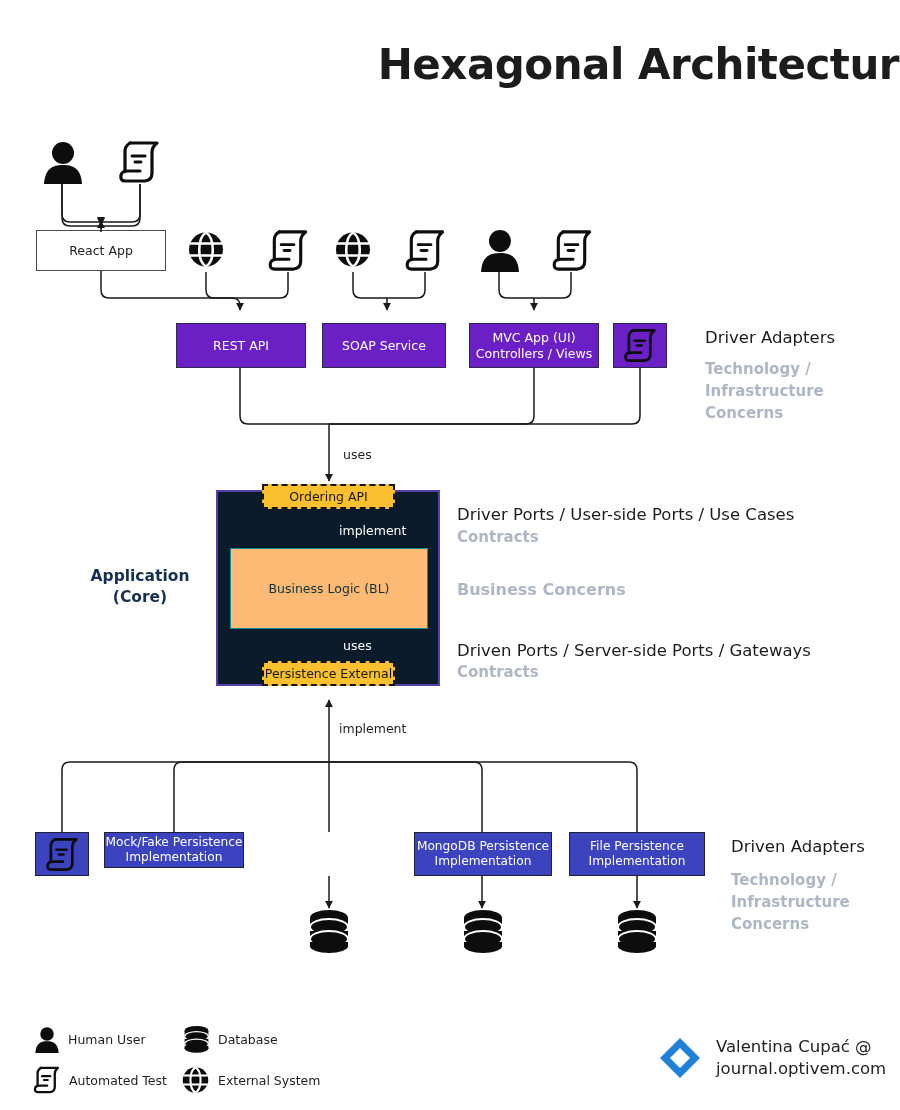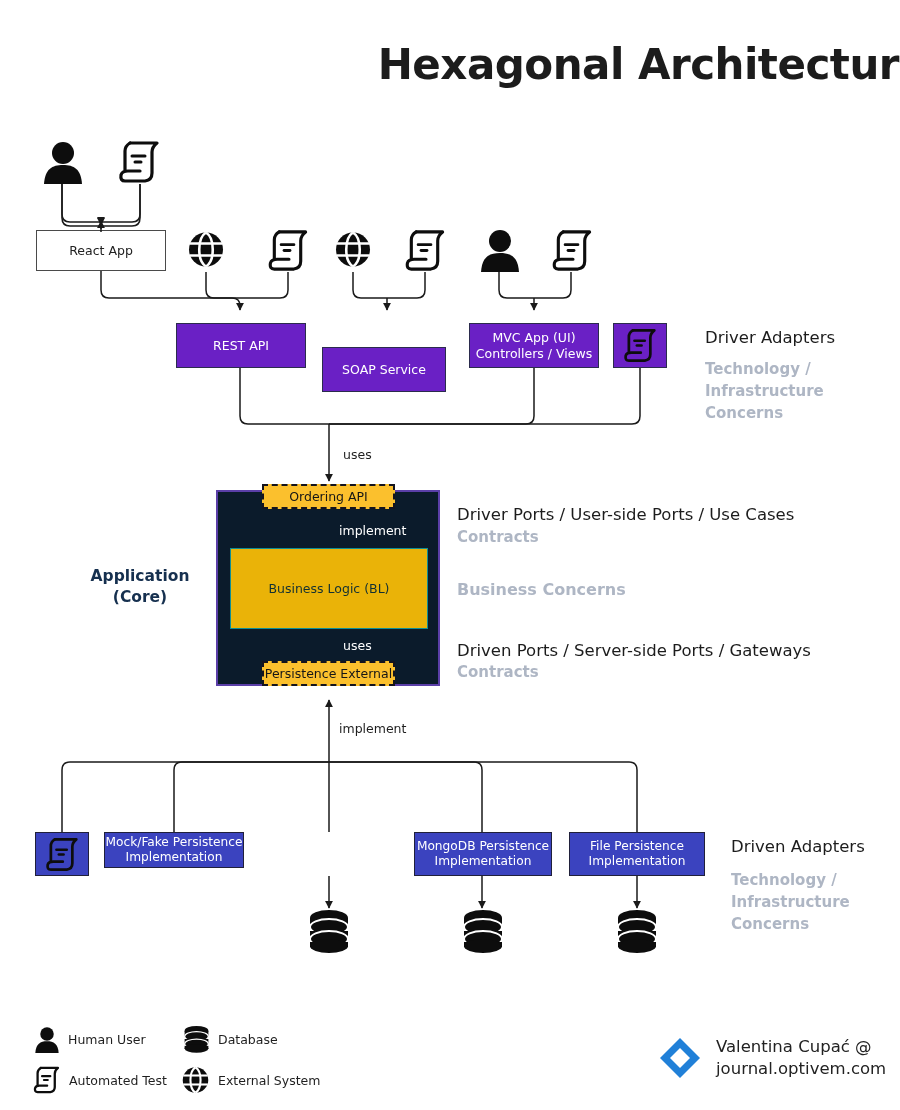--- a/index.html
+++ b/index.html
@@ -69,21 +69,21 @@
     color: #161616;
     font-size: 12.5px;
     z-index: 6;
   }
   .box-core {
     background: #0B1B2B;
     border: 2px solid #5B3FA8;
     z-index: 2;
   }
   .box-bl {
-    background: #eab308;
+    background: #fdba74;
     border: 1.5px solid #0f8d93;
     color: #123033;
     font-size: 12.5px;
     z-index: 4;
   }
   
   .sec-label {
     position: absolute;
     font-size: 16.5px;
     font-weight: 400;
@@ -288,21 +288,21 @@
     <path d="M 12 3 L 39 3 Q 34 7 34 12 L 34 33 Q 34 40 27 41 L 7 41 Q 2 41 3 35 Q 4 31 10 31 L 22 31" fill="none" stroke="#0d0d0d" stroke-width="3.2" stroke-linecap="round" stroke-linejoin="round"></path>
     <path d="M 12 3 Q 7 6 7 11 L 7 30" fill="none" stroke="#0d0d0d" stroke-width="3.2" stroke-linecap="round"></path>
     <path d="M 14 16 L 27 16" stroke="#0d0d0d" stroke-width="3" stroke-linecap="round"></path>
     <path d="M 17 22 L 23 22" stroke="#0d0d0d" stroke-width="3" stroke-linecap="round"></path>
   </svg>
 
   <div class="box box-driver" style="left:176px; top:323px; width:130px; height:45px;">
     <span>REST API</span>
   </div>
 
-  <div class="box box-driver" style="left:322px; top:323px; width:124px; height:45px;margin-top:24px;">
+  <div class="box box-driver" style="left:322px; top:323px; width:124px; height:45px;">
     <span>SOAP Service</span>
   </div>
 
   <div class="box box-driver" style="left:469px; top:323px; width:130px; height:45px;">
     <span class="ml">MVC App (UI)<br>Controllers / Views</span>
   </div>
 
   <div class="box box-driver" style="left:613px; top:323px; width:54px; height:45px;">
     <svg width="34" height="35" viewBox="0 0 42 44">
       <path d="M 12 3 L 39 3 Q 34 7 34 12 L 34 33 Q 34 40 27 41 L 7 41 Q 2 41 3 35 Q 4 31 10 31 L 22 31" fill="none" stroke="#0d0d0d" stroke-width="3.4" stroke-linecap="round" stroke-linejoin="round"></path>

